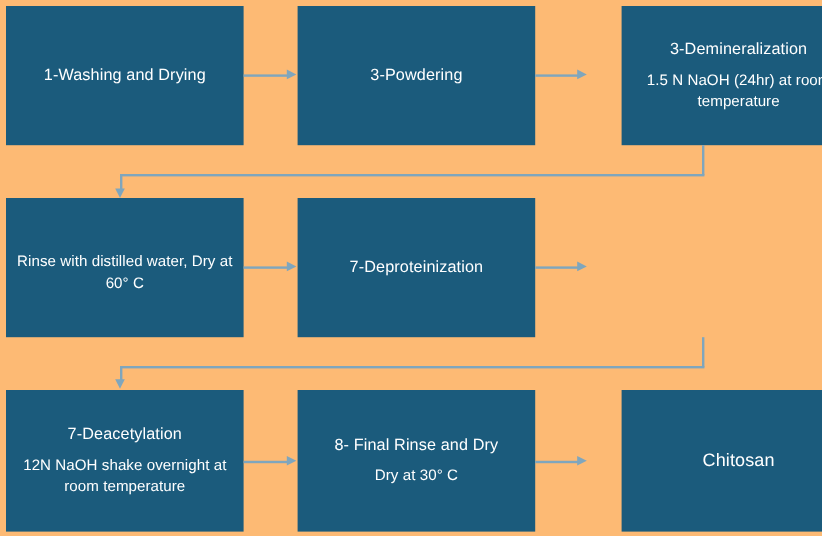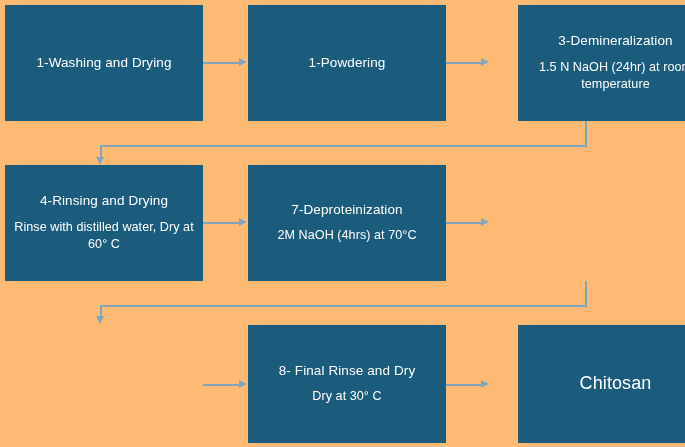--- a/index.html
+++ b/index.html
@@ -39,21 +39,21 @@
     white-space: nowrap;
   }
   .node-body {
     font-size: 12.6px;
     line-height: 1.42;
     font-weight: 400;
     margin-top: 9px;
     letter-spacing: 0.05px;
   }
   .node.single .node-title {
-    font-size: 18px;
+    font-size: 15px;
     margin: 0;
   }
 
   
   .col-1 { left: 5px;   width: 198px; }
   .col-2 { left: 248px; width: 198px; }
   .col-3 { left: 518px; width: 195px; }
 
   .row-1 { top: 5px;   height: 116px; }
   .row-2 { top: 165px; height: 116px; }
@@ -88,39 +88,41 @@
 </head>
 <body>
 
 <div id="flowchart">
 
   <div class="node col-1 row-1">
     <div class="node-title">1-Washing and Drying</div>
   </div>
 
   <div class="node col-2 row-1">
-    <div class="node-title">1-Powdering</div>
+    <div class="node-title">3-Powdering</div>
   </div>
 
   <div class="node col-3 row-1">
     <div class="node-title">3-Demineralization</div>
     <div class="node-body">1.5 N NaOH (24hr) at room temperature</div>
   </div>
 
   <div class="node col-1 row-2">
-    <div class="node-title">4-Rinsing and Drying</div>
     <div class="node-body">Rinse with distilled water, Dry at 60° C</div>
   </div>
 
   <div class="node col-2 row-2">
     <div class="node-title">7-Deproteinization</div>
-    <div class="node-body">2M NaOH (4hrs) at 70°C</div>
   </div>
 
 
+  <div class="node col-1 row-3">
+    <div class="node-title">7-Deacetylation</div>
+    <div class="node-body">12N NaOH shake overnight at room temperature</div>
+  </div>
 
   <div class="node col-2 row-3">
     <div class="node-title">8- Final Rinse and Dry</div>
     <div class="node-body">Dry at 30° C</div>
   </div>
 
   <div class="node col-3 row-3 single">
     <div class="node-title">Chitosan</div>
 
   </div>

